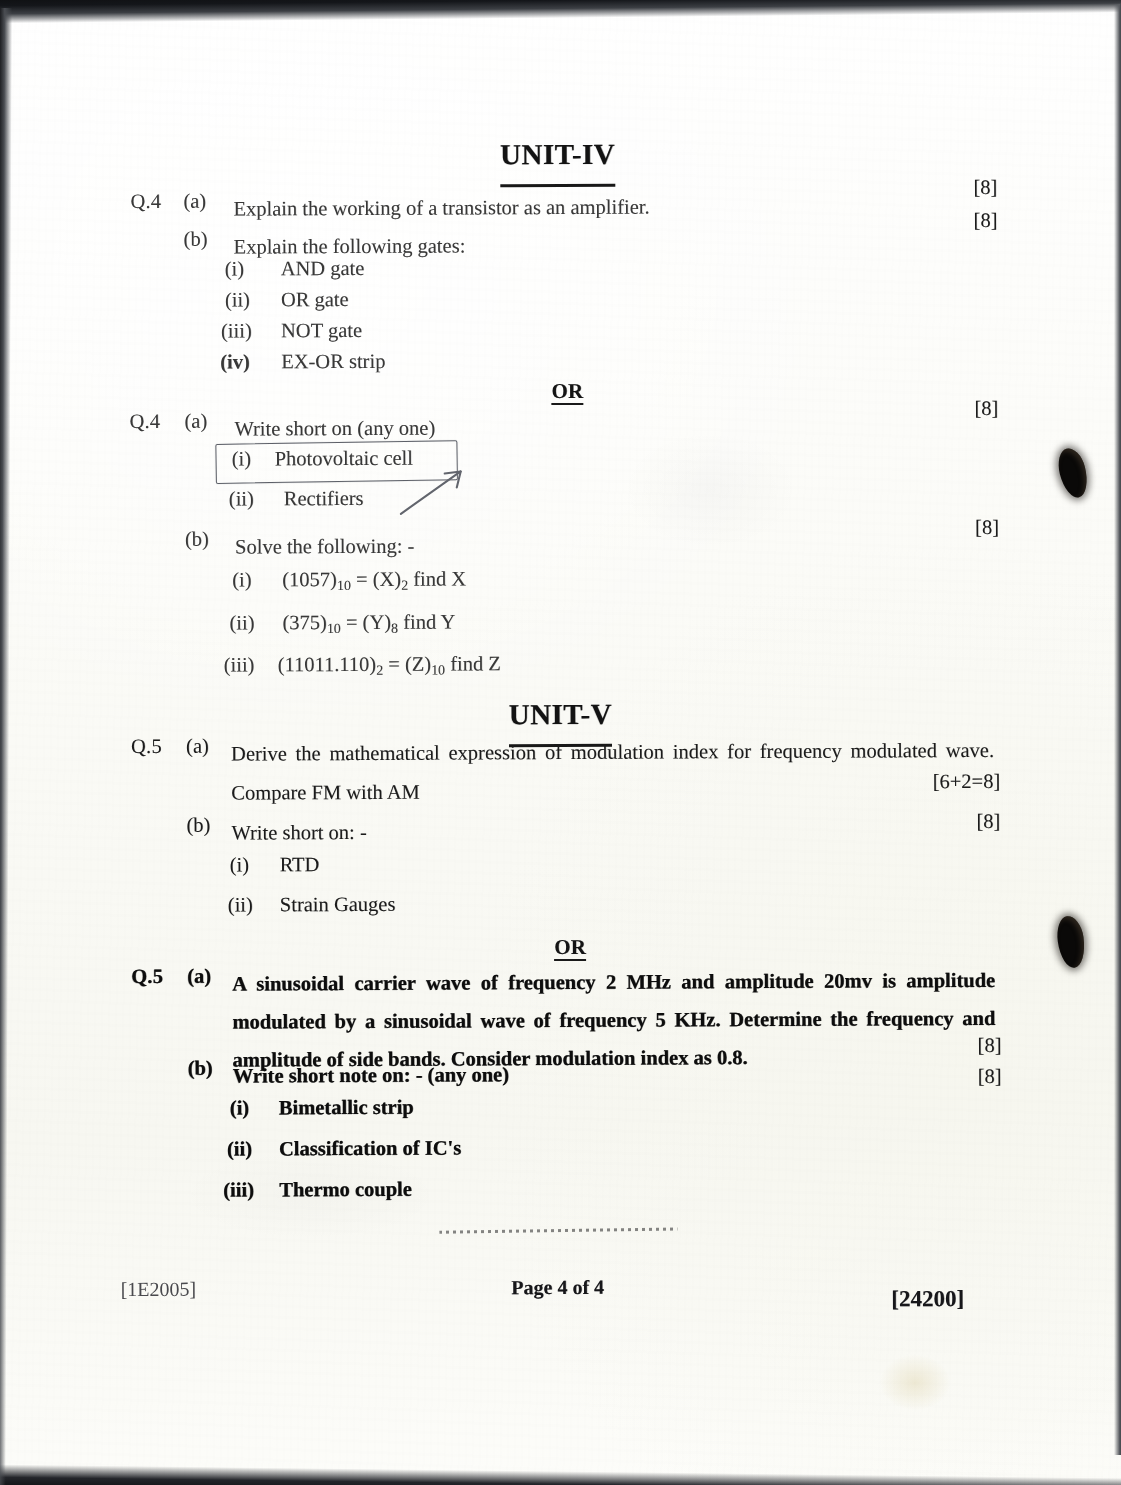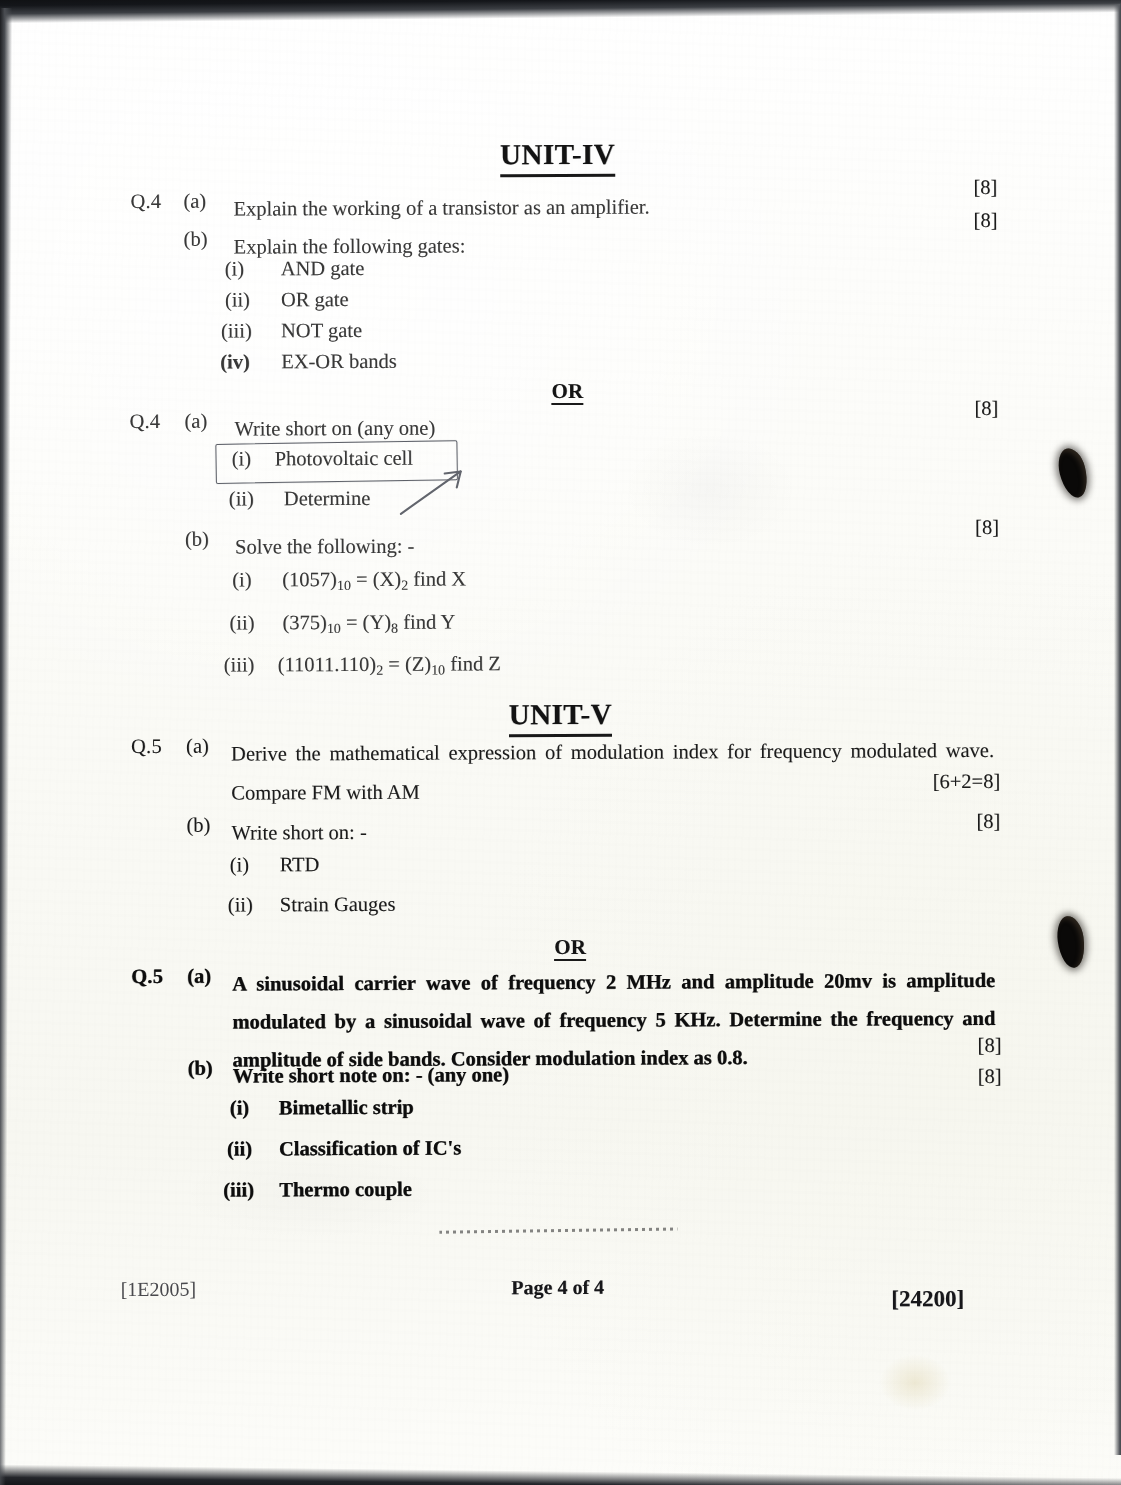--- a/index.html
+++ b/index.html
@@ -110,21 +110,21 @@
     width: 1121px;
     text-align: center;
     font-weight: bold;
     font-size: 29px;
     letter-spacing: .5px;
     color: #131313;
     text-shadow: 0.6px 0 0 rgba(30,30,30,0.40), -0.4px 0.4px 0 rgba(40,40,40,0.22);
   }
   .unit-heading span {
     border-bottom: 3px solid #181818;
-    padding-bottom: 4px;
+    padding-bottom: 14px;
   }
 
   .or-heading {
     position: absolute;
     width: 1121px;
     text-align: center;
     font-weight: bold;
     font-size: 21px;
     color: #141414;
     text-shadow: 0.5px 0 0 rgba(30,30,30,0.38);
@@ -270,38 +270,38 @@
       <div class="roman" style="left:227px; top:256px;">(i)</div>
       <div class="subtext" style="left:283px; top:256px;">AND gate</div>
 
       <div class="roman" style="left:227px; top:287px;">(ii)</div>
       <div class="subtext" style="left:283px; top:287px;">OR gate</div>
 
       <div class="roman" style="left:223px; top:318px;">(iii)</div>
       <div class="subtext" style="left:283px; top:318px;">NOT gate</div>
 
       <div class="roman" style="left:222px; top:349px;font-weight:bold;">(iv)</div>
-      <div class="subtext" style="left:283px; top:349px;">EX-OR bands</div>
+      <div class="subtext" style="left:283px; top:349px;">EX-OR strip</div>
     </div>
 
     <div class="or-heading" style="top:379px;">
       <span>OR</span>
     </div>
 
     <div class="faded">
       <div class="qno" style="left:131px; top:408px;">Q.4</div>
       <div class="part" style="left:186px; top:408px;">(a)</div>
       <div class="qtext" style="left:236px; top:408px; width:700px;">Write short on (any one)</div>
       <div class="marks" style="left:900px; top:399px; width:100px;">[8]</div>
 
       <div class="roman" style="left:233px; top:446px;">(i)</div>
       <div class="subtext" style="left:276px; top:446px;">Photovoltaic cell</div>
 
       <div class="roman" style="left:230px; top:486px;">(ii)</div>
-      <div class="subtext" style="left:285px; top:486px;">Determine</div>
+      <div class="subtext" style="left:285px; top:486px;">Rectifiers</div>
 
       <div class="part" style="left:186px; top:526px;">(b)</div>
       <div class="qtext" style="left:236px; top:526px; width:700px;">Solve the following: -</div>
       <div class="marks" style="left:900px; top:518px; width:100px;">[8]</div>
 
       <div class="roman" style="left:233px; top:567px;">(i)</div>
       <div class="subtext" style="left:283px; top:567px;"><span>(1057)</span><sub>10</sub><span> = (X)</span><sub>2</sub><span> find X</span></div>
 
       <div class="roman" style="left:230px; top:610px;">(ii)</div>
       <div class="subtext" style="left:283px; top:610px;"><span>(375)</span><sub>10</sub><span> = (Y)</span><sub>8</sub><span> find Y</span></div>

